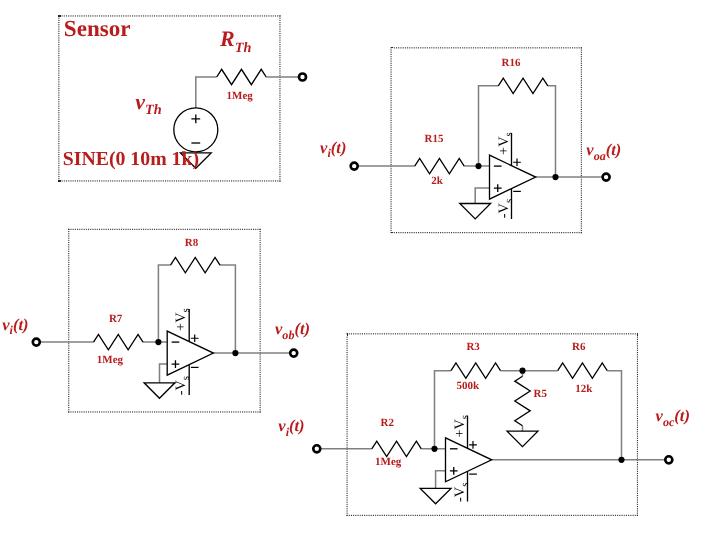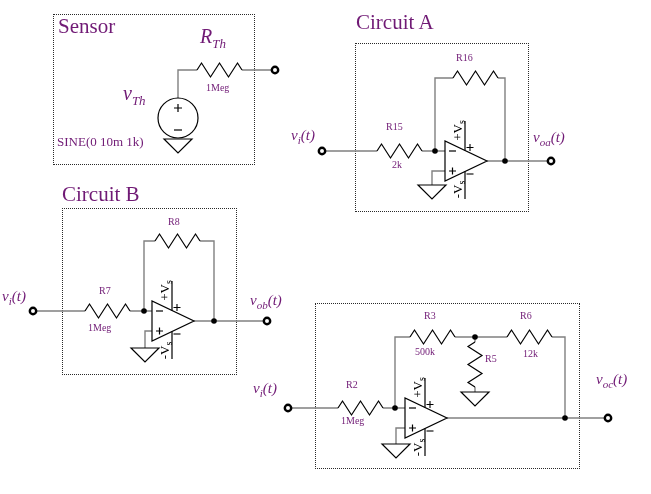--- a/index.html
+++ b/index.html
@@ -2,28 +2,28 @@
 <html><head>
 <meta charset="utf-8">
 <style>
   html,body { margin:0; padding:0; background:#ffffff; }
   #stage {
     position:relative; width:651px; height:494px; background:#ffffff;
     font-family:"Liberation Serif", serif; color:#000; overflow:hidden;
   }
   #schematic-svg { position:absolute; left:0; top:0; }
   .box { position:absolute; border:1px dotted #2a2a2a; }
-  .lbl { position:absolute; white-space:nowrap; line-height:1.05; color:#701a75; }
+  .lbl { position:absolute; white-space:nowrap; line-height:1.05; color:#b91c1c;font-weight:bold; }
   .title { font-size:21px; }
   .comp { font-size:10px; }
   .math { font-style:italic; font-size:15px; }
   .math sub, .big-math sub { font-style:italic; font-size:11px; line-height:0; }
   .big-math { font-style:italic; font-size:20px; }
   .big-math sub { font-size:13px; }
-  .directive { font-size:13px; }
+  .directive { font-size:18px; }
   .vs-label {
     position:absolute; width:36px; height:15px; font-size:13px;
     text-align:center; line-height:15px; transform:rotate(-90deg);
     white-space:nowrap;
   }
   .vs-label sub { font-size:10px; line-height:0; }
   .wire { stroke:#808080; stroke-width:1.4; fill:none; }
   .sym  { stroke:#000000; stroke-width:1.2; fill:none; }
   .term { stroke:#000000; stroke-width:2.4; fill:#ffffff; }
   .dot  { fill:#000000; stroke:none; }
@@ -114,30 +114,28 @@
       <circle class="term" cx="608" cy="418" r="3.2"></circle>
     </g>
   </svg>
 
   <div class="lbl title" style="left:58px;top:15px">Sensor</div>
   <div class="lbl big-math" style="left:200px;top:26px"><span>R</span><sub>Th</sub></div>
   <div class="lbl comp" style="left:206px;top:83px">1Meg</div>
   <div class="lbl big-math" style="left:123px;top:83px"><span>v</span><sub>Th</sub></div>
   <div class="lbl directive" style="left:57px;top:135px">SINE(0 10m 1k)</div>
 
-  <div class="lbl title" style="left:356px;top:11px">Circuit A</div>
   <div class="lbl comp" style="left:456px;top:53px">R16</div>
   <div class="lbl comp" style="left:386px;top:122px">R15</div>
   <div class="lbl comp" style="left:392px;top:160px">2k</div>
   <div class="lbl math" style="left:291px;top:128px"><span>v</span><sub>i</sub><span>(t)</span></div>
   <div class="lbl math" style="left:533px;top:130px"><span>v</span><sub>oa</sub><span>(t)</span></div>
   <div class="vs-label" style="left:439px;top:123px"><span>+V</span><sub>s</sub></div>
   <div class="vs-label" style="left:439px;top:182px"><span>-V</span><sub>s</sub></div>
 
-  <div class="lbl title" style="left:62px;top:183px">Circuit B</div>
   <div class="lbl comp" style="left:168px;top:217px">R8</div>
   <div class="lbl comp" style="left:99px;top:286px">R7</div>
   <div class="lbl comp" style="left:88px;top:323px">1Meg</div>
   <div class="lbl math" style="left:2px;top:289px"><span>v</span><sub>i</sub><span>(t)</span></div>
   <div class="lbl math" style="left:250px;top:293px"><span>v</span><sub>ob</sub><span>(t)</span></div>
   <div class="vs-label" style="left:146px;top:283px"><span>+V</span><sub>s</sub></div>
   <div class="vs-label" style="left:146px;top:343px"><span>-V</span><sub>s</sub></div>
 
   <div class="lbl comp" style="left:424px;top:311px">R3</div>
   <div class="lbl comp" style="left:415px;top:347px">500k</div>

